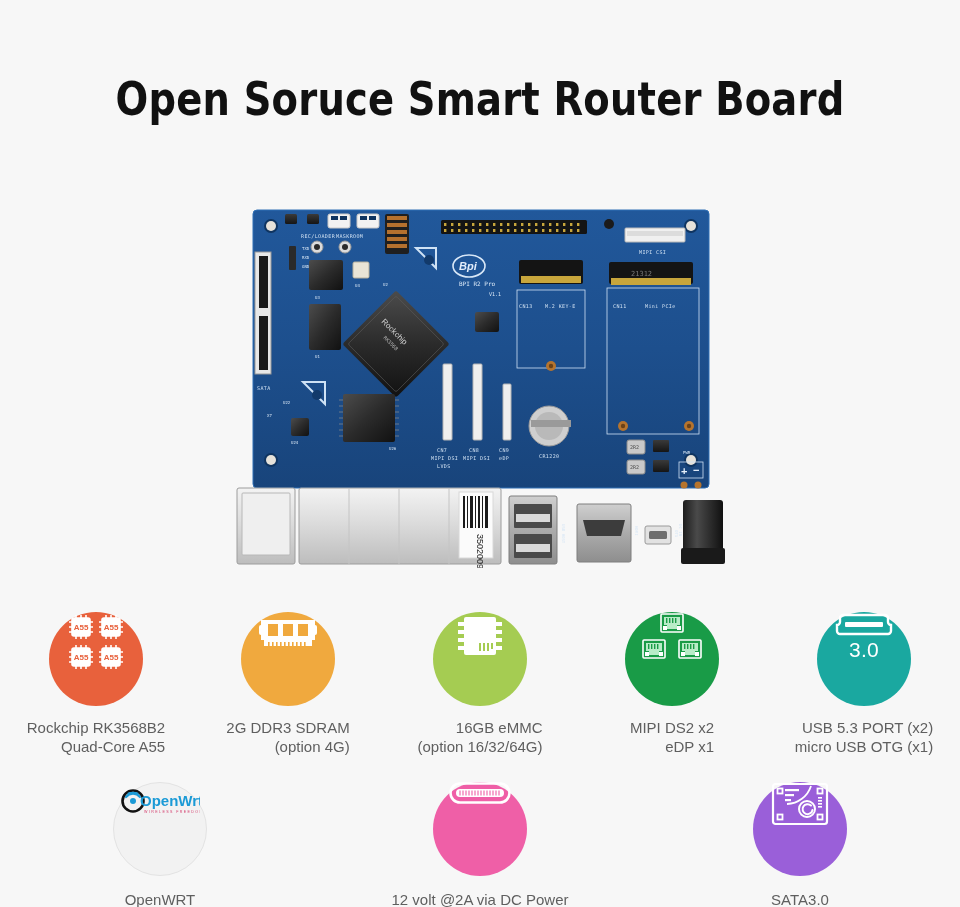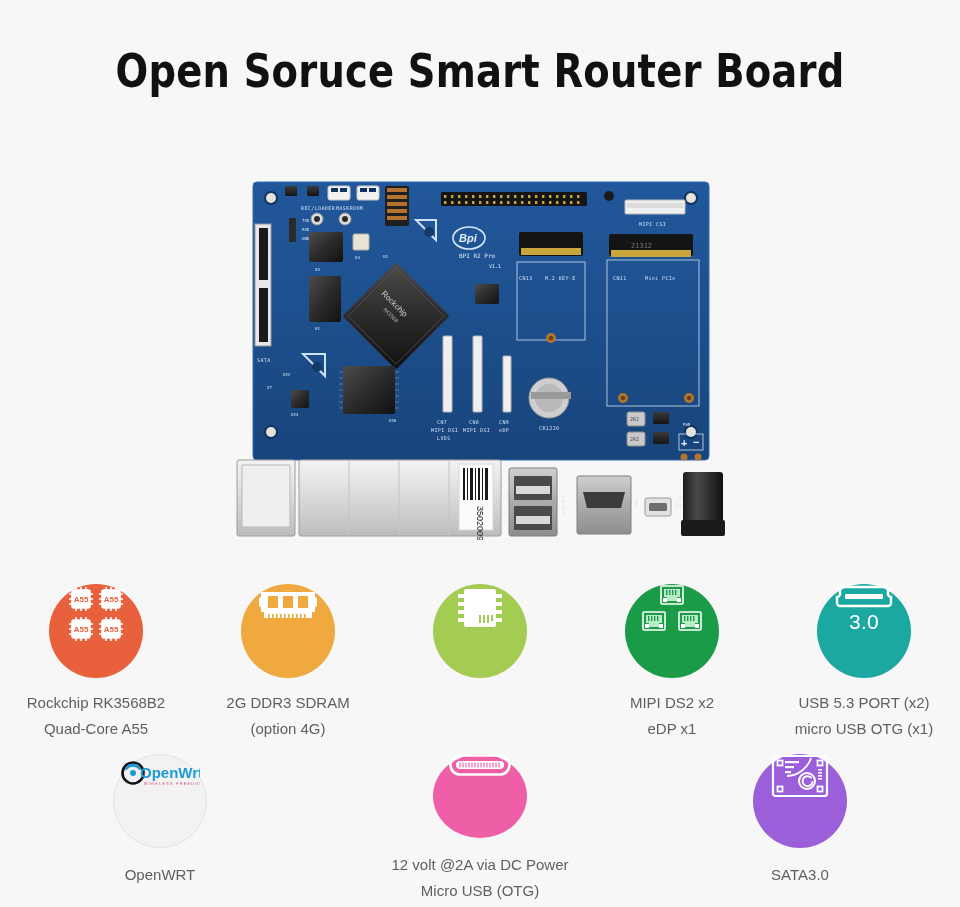--- a/index.html
+++ b/index.html
@@ -5,21 +5,21 @@
 <style>
   html,body{margin:0;padding:0;}
   body{
     width:960px;height:907px;
     background:#f7f7f7;
     font-family:"Liberation Sans", sans-serif;
     color:#5a5a5a;
     overflow:hidden;
     position:relative;
   }
-  .page{width:960px;height:708px;position:relative;}
+  .page{width:960px;height:708px;position:relative;margin-top:28px;}
 
   
   .title-wrap{
     position:absolute;left:0;top:44px;width:960px;text-align:center;
   }
   .title{
     font-family:"Liberation Sans Narrow","DejaVu Sans Condensed","Liberation Sans",sans-serif;
     font-size:46px;font-weight:bold;color:#111;letter-spacing:.2px;
     transform:scaleX(.93);transform-origin:center;
     white-space:nowrap;
@@ -48,22 +48,23 @@
   .circle{
     width:94px;height:94px;border-radius:50%;
     display:flex;align-items:center;justify-content:flex-start;
     flex-direction:column;
     position:relative;
   }
   .row1 .circle{margin-top:10px;}
   .row2 .circle{margin-top:5px;}
   .circle svg{display:block;}
   .caption{
-    margin-top:12px;font-size:15px;line-height:26px;color:#5f5f5f;
+    margin-top:12px;font-size:15px;line-height:19px;color:#5f5f5f;
     white-space:pre-line;
+    text-align:right;
   }
   .row2 .caption{margin-top:14px;}
   .usb-ver{
     font-size:21px;color:#ffffff;font-weight:normal;
     margin-top:-2px;letter-spacing:.3px;
   }
   
   .circle.light{background:#f2f2f2;border:1px solid #e3e3e3;box-sizing:border-box;}
 </style>
 </head>
@@ -435,20 +436,22 @@
                 <rect x="40" y="34" width="7" height="4"></rect>
             </g>
             <g fill="#a5cc52">
               <rect x="24" y="31" width="2" height="8"></rect>
                 <rect x="28" y="31" width="2" height="8"></rect>
               <rect x="32" y="31" width="2" height="8"></rect>
                 <rect x="36" y="31" width="2" height="6"></rect>
             </g>
           </svg>
         </div>
+        <div class="caption">16GB eMMC
+(option 16/32/64G)</div>
       </div>
 
       <div class="spec">
         <div class="circle" style="background:#199b47">
           <svg width="62" height="58" viewBox="0 0 62 58">
             <g stroke="#ffffff" stroke-width="1.6" fill="none">
               <rect x="20" y="2" width="22" height="18" rx="1"></rect>
               <rect x="2" y="28" width="22" height="18" rx="1"></rect>
               <rect x="38" y="28" width="22" height="18" rx="1"></rect>
             </g>

